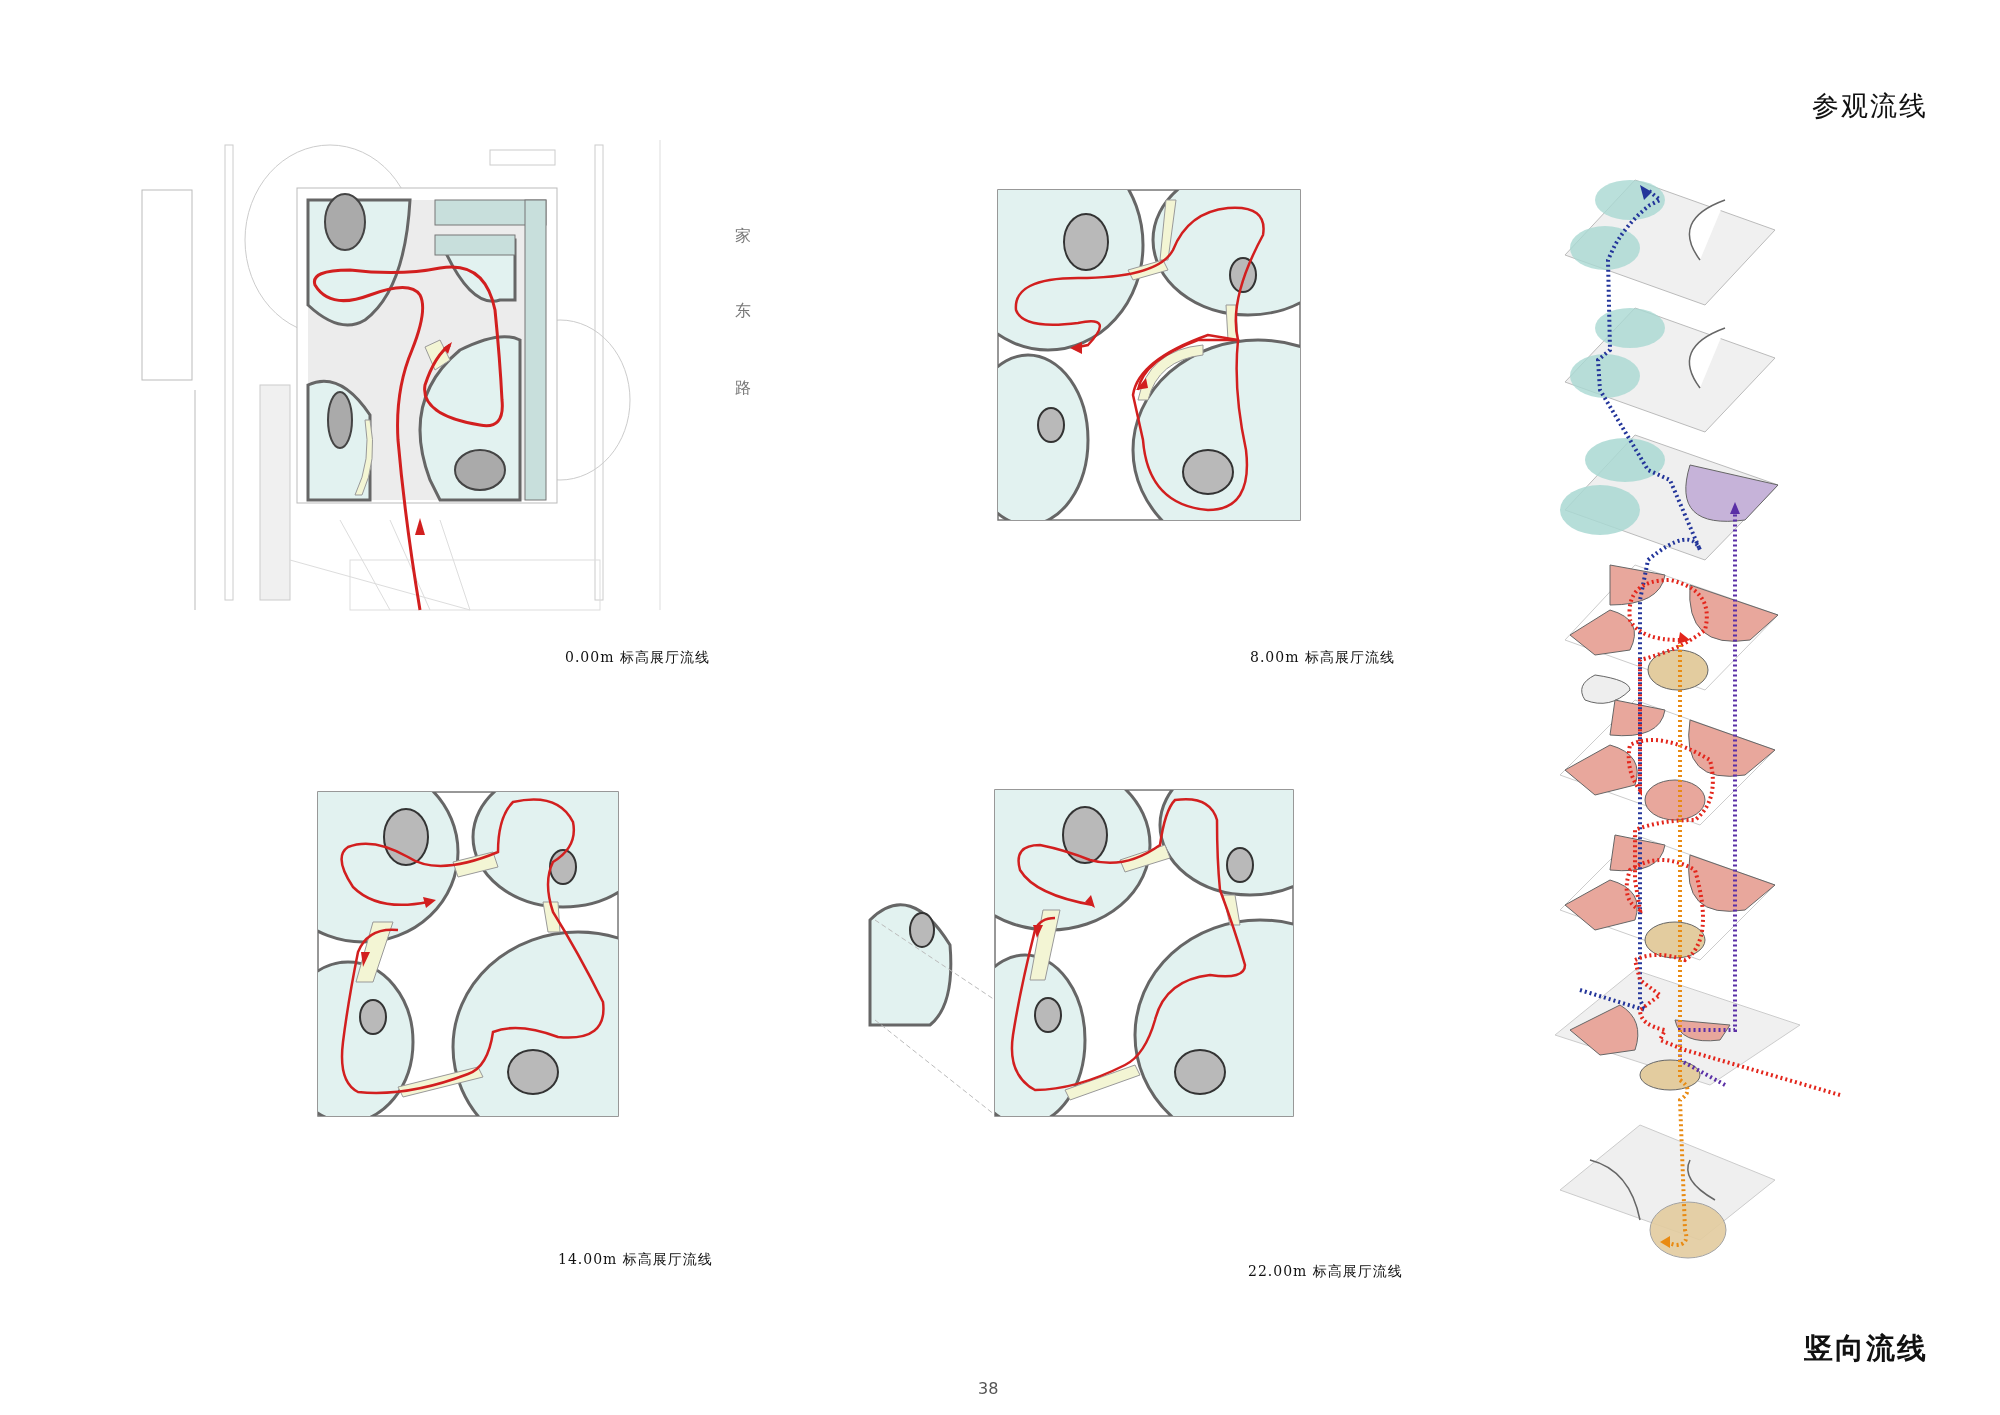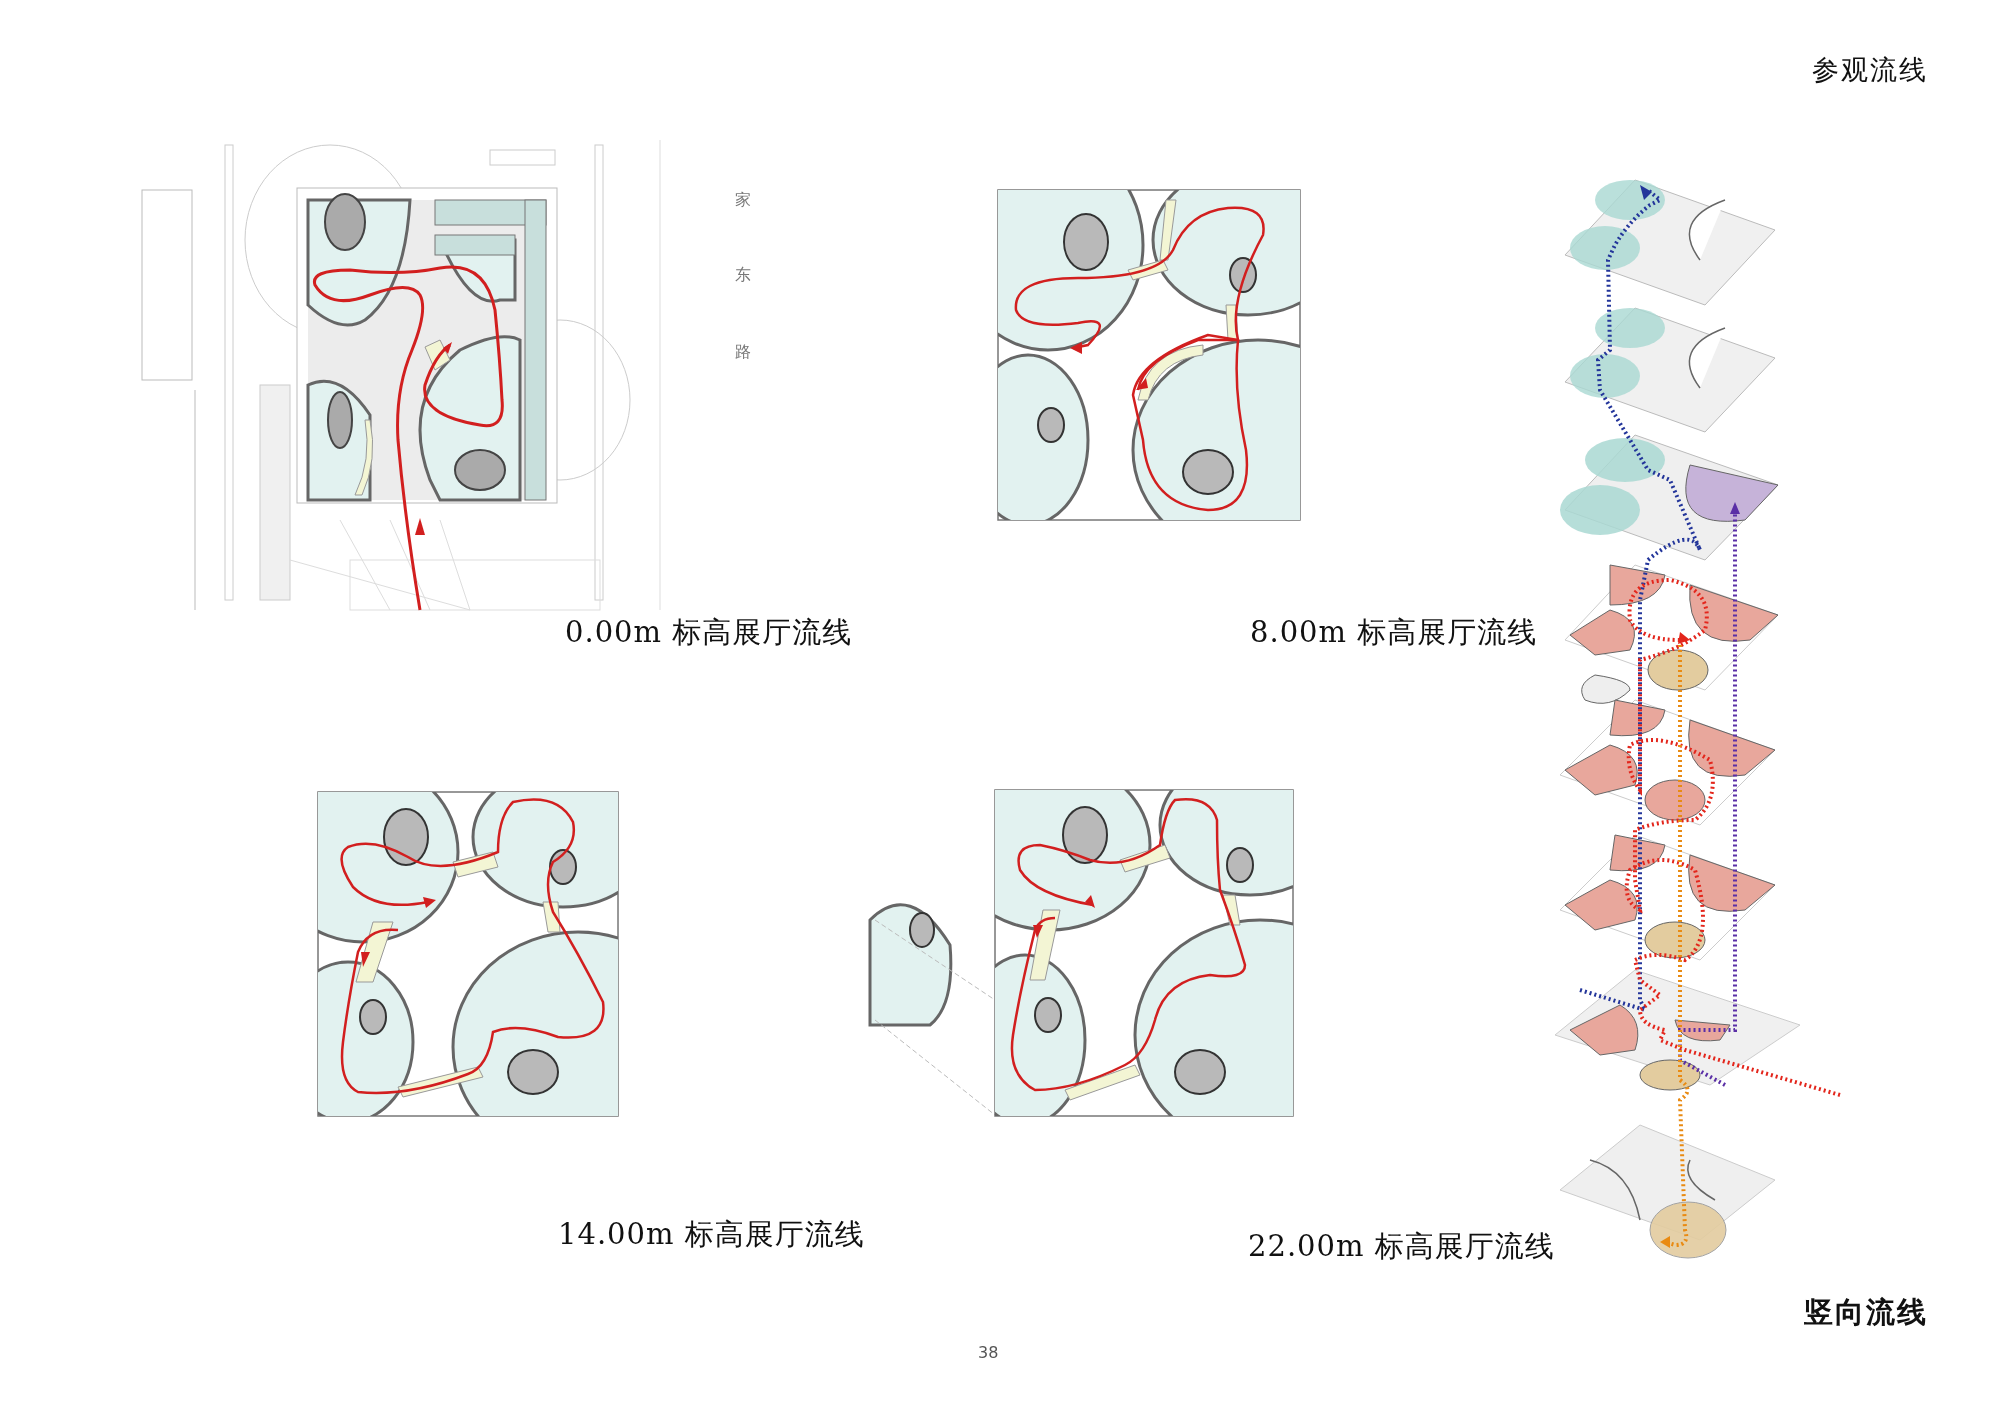--- a/index.html
+++ b/index.html
@@ -1,20 +1,20 @@
 <!DOCTYPE html>
 <html><head>
 <meta charset="utf-8">
 <style>
   html, body { margin:0; padding:0; background:#ffffff; }
   body { width:2000px; height:1415px; position:relative; overflow:hidden;
          font-family:"DejaVu Serif", serif; color:#111; }
-  .abs { position:absolute; }
+  .abs { position:absolute;margin-top:36px; }
   .page-title { right:72px; top:52px; font-size:27px; font-family:"DejaVu Sans", sans-serif; letter-spacing:2px; }
-  .caption { font-size:29px; font-family:"DejaVu Serif", serif; letter-spacing:1px; white-space:nowrap; }
+  .caption { font-size:14px; font-family:"DejaVu Serif", serif; letter-spacing:1px; white-space:nowrap; }
   .vcaption { right:72px; top:1293px; font-size:29px; font-family:"DejaVu Sans", sans-serif; letter-spacing:2px;font-weight:bold; }
   .page-num { left:978px; top:1343px; font-size:16px; color:#555; font-family:"DejaVu Sans", sans-serif; }
   .road { left:735px; font-size:16px; color:#777; font-family:"DejaVu Sans", sans-serif; }
   svg { position:absolute; overflow:visible; }
 </style>
 </head>
 <body>
 
 <div class="abs page-title">参观流线</div>
 

